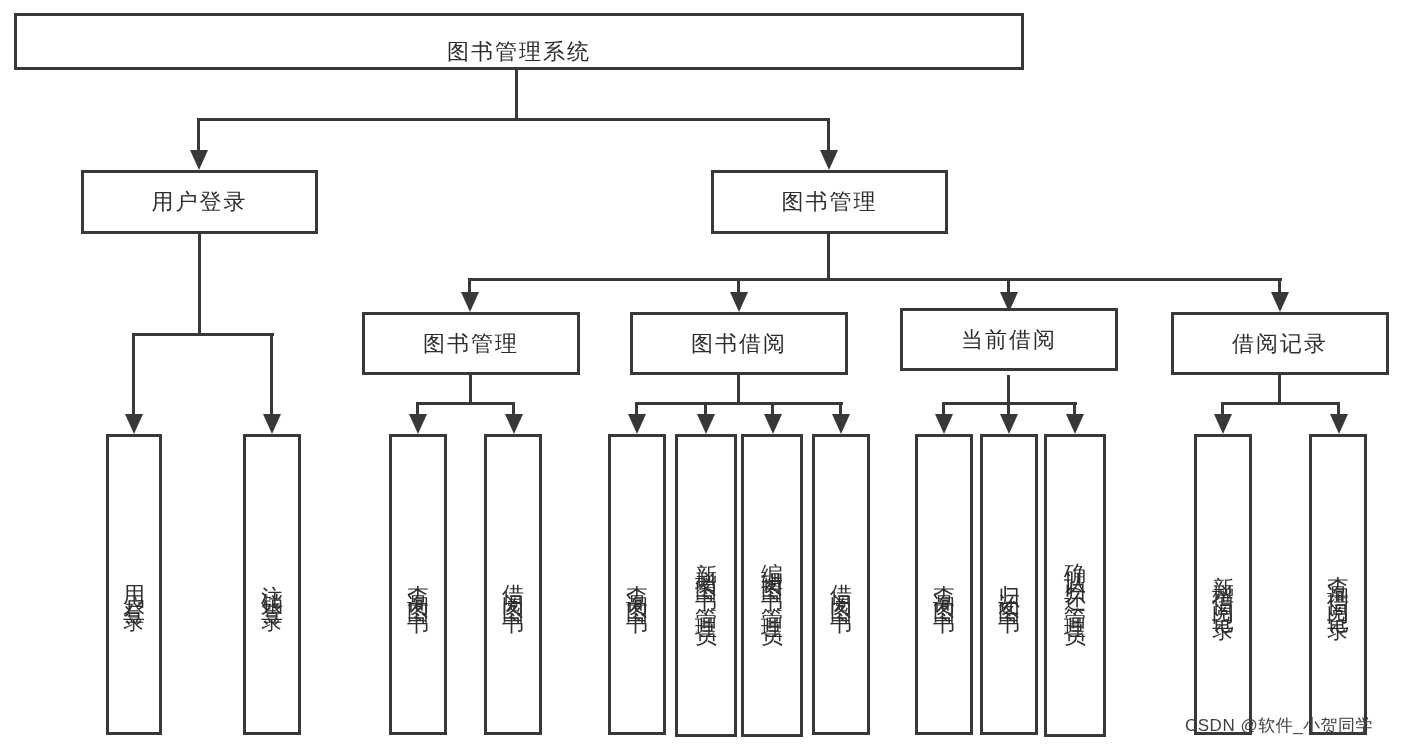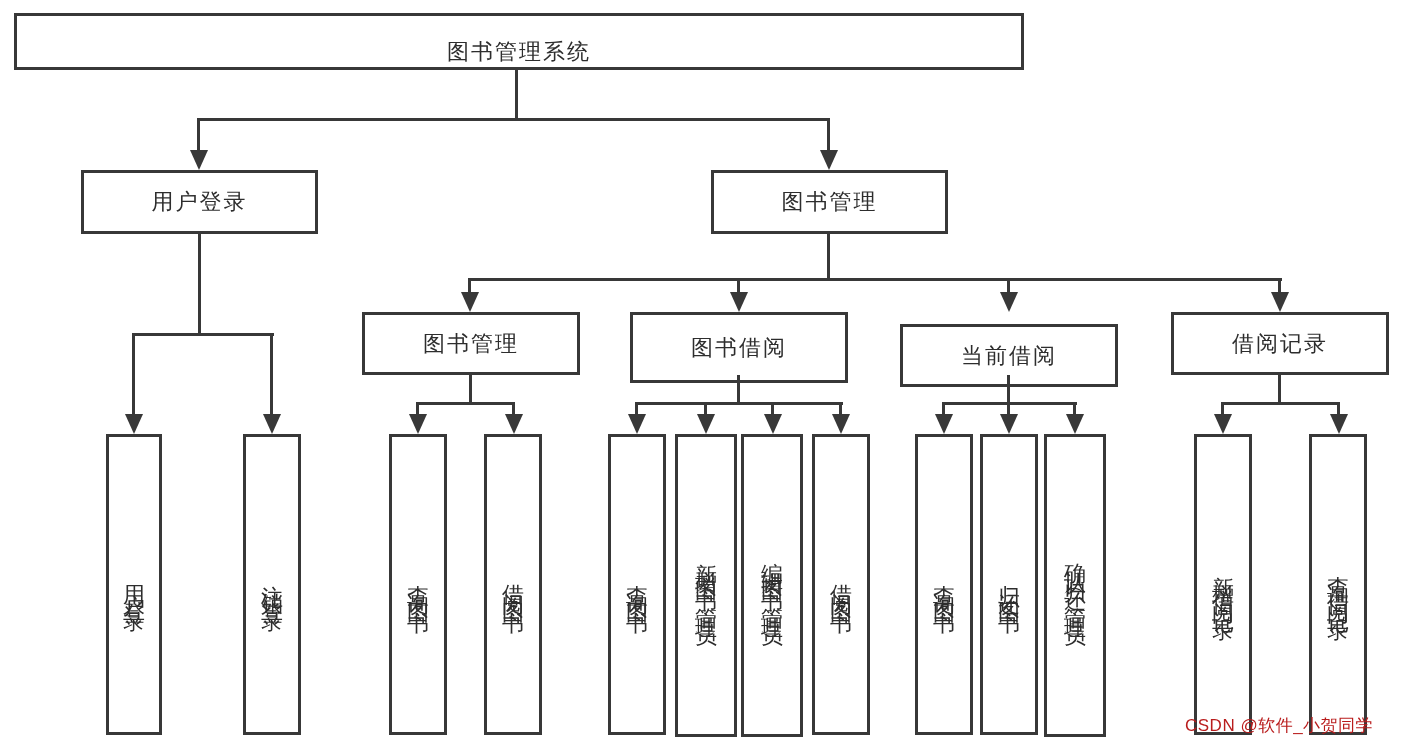--- a/index.html
+++ b/index.html
@@ -48,21 +48,21 @@
     border-left: 9px solid transparent;
     border-right: 9px solid transparent;
     border-top: 20px solid #383838;
   }
   .watermark {
     position: absolute;
     left: 1185px;
     top: 714px;
     font-size: 17px;
     letter-spacing: 0.5px;
-    color: #b91c1c;
+    color: #404040;
     white-space: nowrap;
   }
 </style>
 </head>
 <body>
 
 <div class="canvas">
 
   <div class="node h" style="left:14px; top:13px; width:1010px; height:57px;align-items:flex-end;">
     <span>图书管理系统</span>
@@ -96,24 +96,24 @@
   <div class="vline" style="left:737px; top:278px; height:16px;"></div>
   <div class="arrowhead" style="left:730px; top:292px;"></div>
   <div class="vline" style="left:1007px; top:278px; height:16px;"></div>
   <div class="arrowhead" style="left:1000px; top:292px;"></div>
   <div class="vline" style="left:1278px; top:278px; height:16px;"></div>
   <div class="arrowhead" style="left:1271px; top:292px;"></div>
 
   <div class="node h" style="left:362px; top:312px; width:218px; height:63px;">
     <span>图书管理</span>
   </div>
-  <div class="node h" style="left:630px; top:312px; width:218px; height:71px;">
+  <div class="node h" style="left:630px; top:312px; width:218px; height:63px;">
     <span>图书借阅</span>
   </div>
-  <div class="node h" style="left:900px; top:324px; width:218px; height:63px;">
+  <div class="node h" style="left:900px; top:308px; width:218px; height:63px;">
     <span>当前借阅</span>
   </div>
   <div class="node h" style="left:1171px; top:312px; width:218px; height:63px;">
     <span>借阅记录</span>
   </div>
 
   <div class="vline" style="left:469px; top:375px; height:30px;"></div>
   <div class="hline" style="left:416px; top:402px; width:99px;"></div>
   <div class="vline" style="left:416px; top:402px; height:14px;"></div>
   <div class="arrowhead" style="left:409px; top:414px;"></div>

